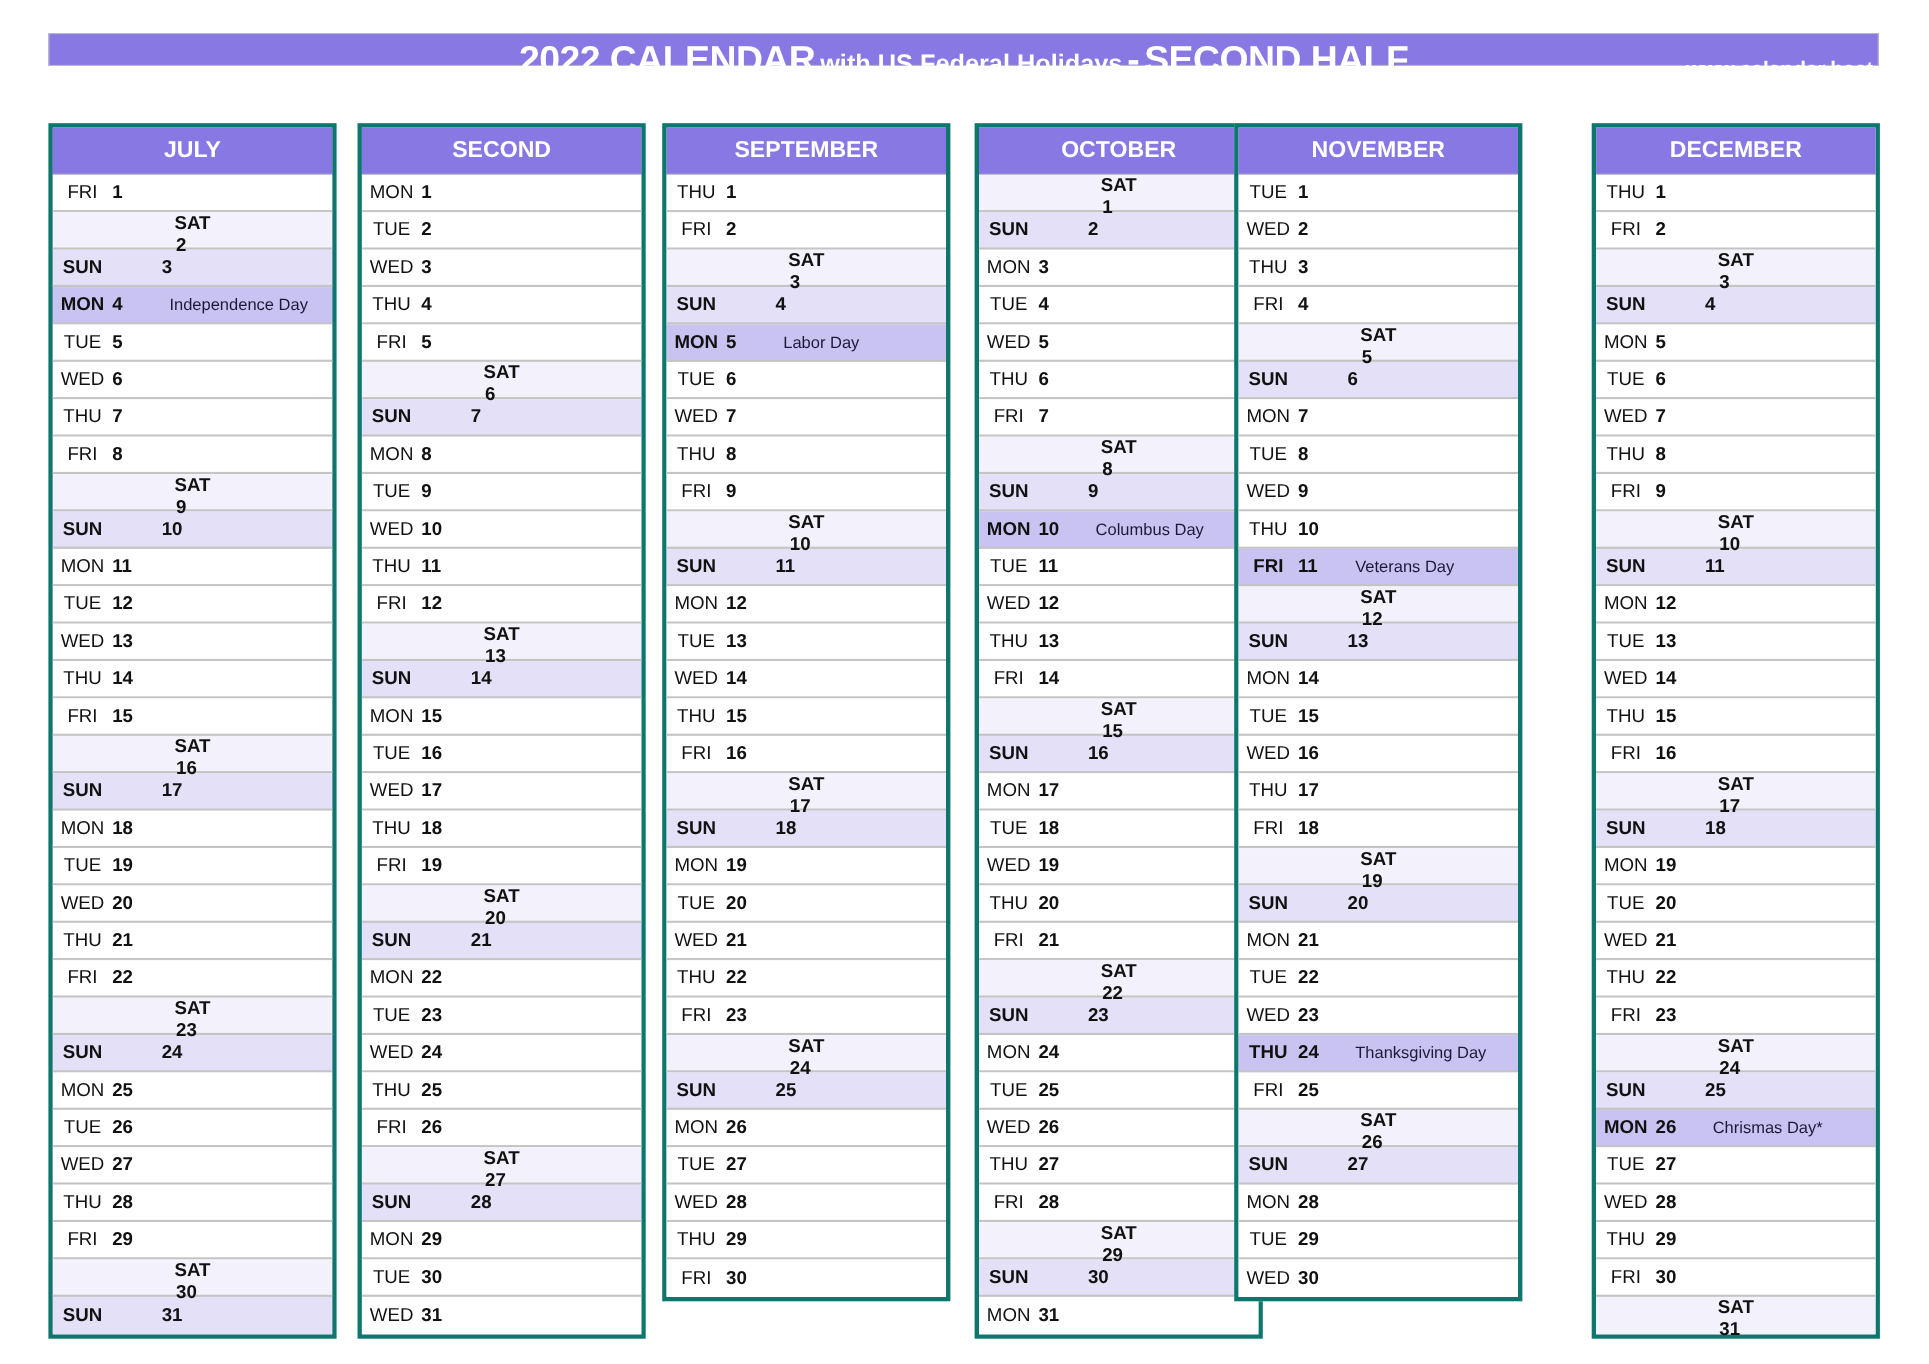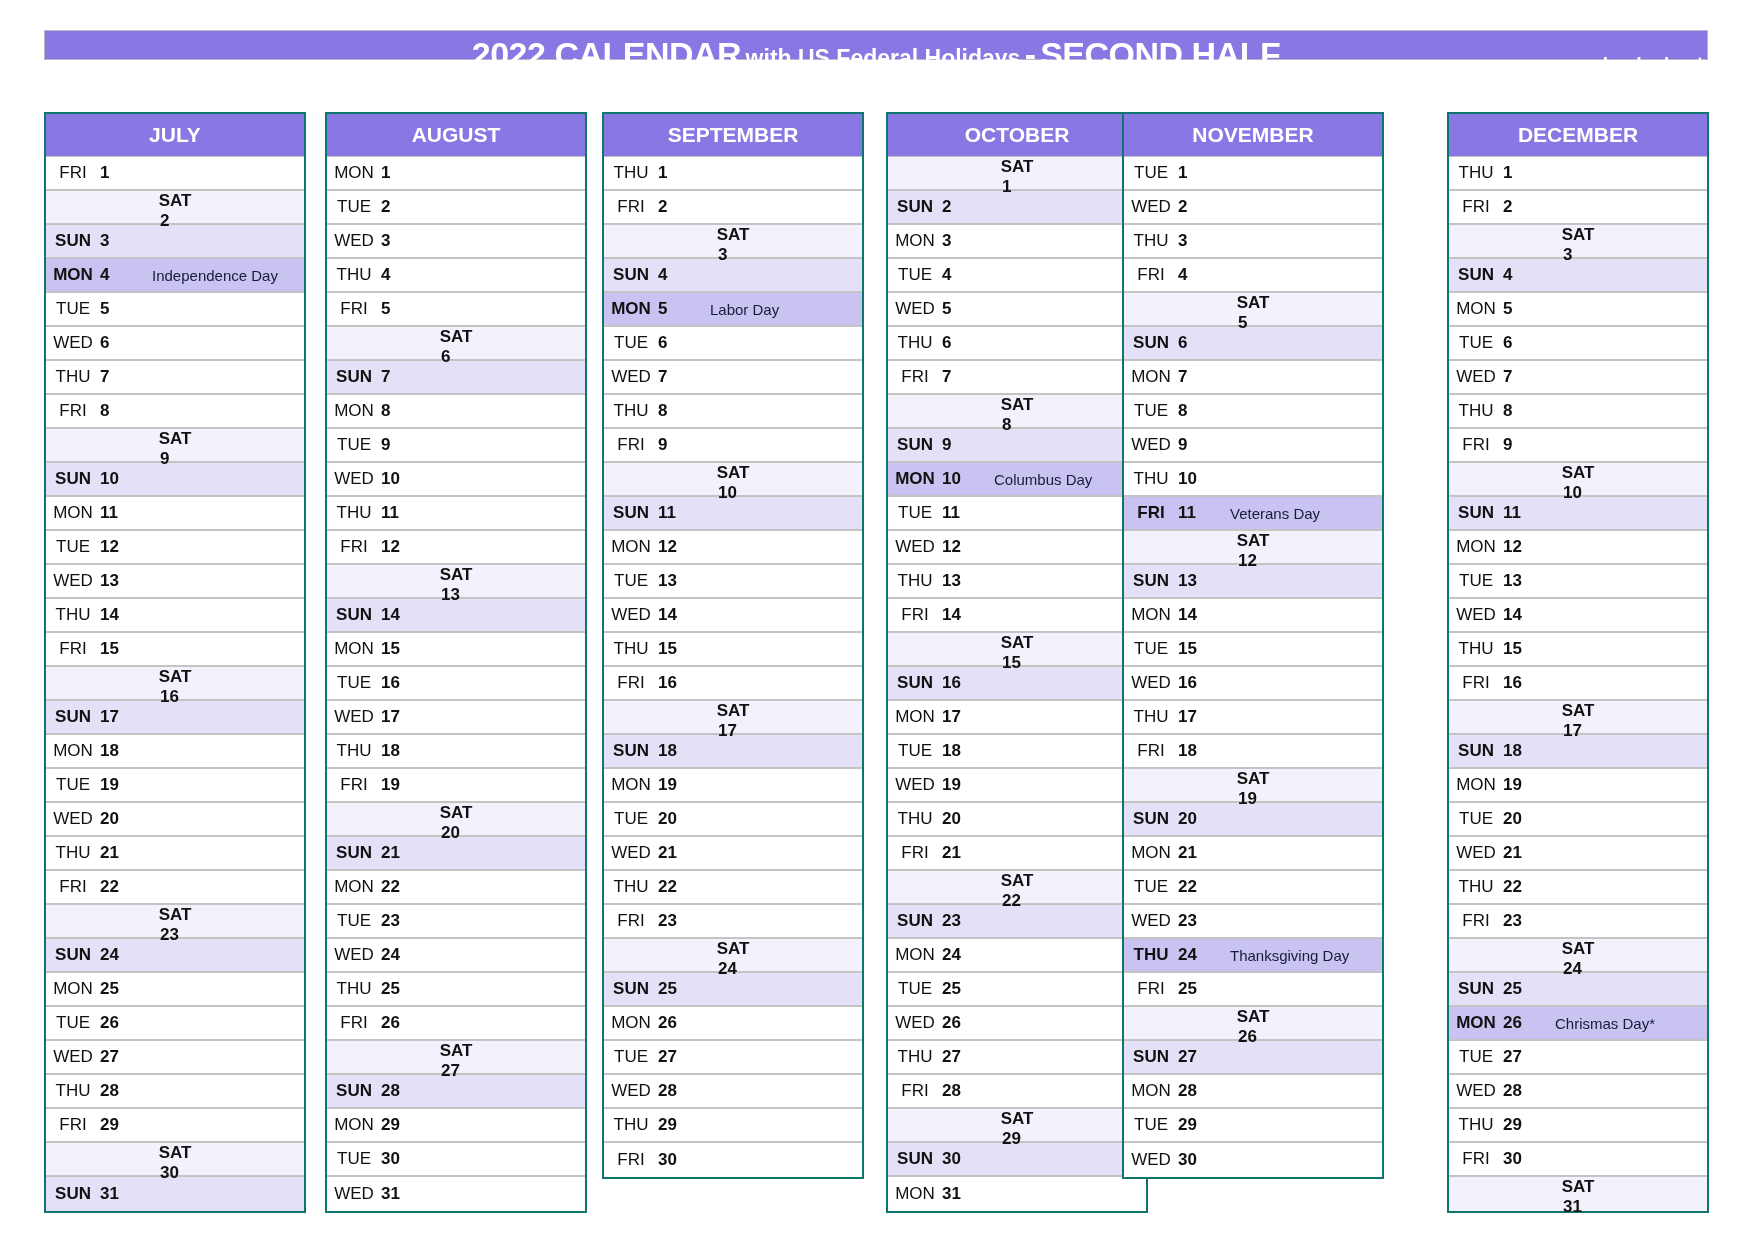--- a/index.html
+++ b/index.html
@@ -2,26 +2,26 @@
 <html><head>
 <meta charset="utf-8">
 <style>
   html,body{margin:0;padding:0;background:#fff;}
   body{width:1754px;height:1240px;position:relative;overflow:hidden;font-family:"Liberation Sans","DejaVu Sans",sans-serif;}
   .banner{position:absolute;left:44px;top:30px;width:1664px;height:30px;background:#8878e3;border:1px solid #b9b6c9;box-sizing:border-box;color:#fff;}
   .banner .title{position:absolute;left:0;right:0;top:4px;text-align:center;white-space:nowrap;font-weight:bold;}
   .banner .big{font-size:34px;letter-spacing:-0.5px;}
   .banner .mid{font-size:23px;}
   .banner .url{position:absolute;right:4px;top:22px;font-size:19px;font-weight:bold;text-decoration:underline;color:#fff;}
-  .month{position:absolute;top:112px;width:262px;border:2px solid #0f766e;box-sizing:border-box;background:#fff;}
+  .month{position:absolute;top:112px;width:262px;border:4px solid #0f766e;box-sizing:border-box;background:#fff;}
   .month .mh{height:42px;background:#8878e3;color:#fff;font-weight:bold;font-size:21px;text-align:center;line-height:42px;border-bottom:1px solid #c0c0c0;}
   .row{height:34px;border-bottom:2px solid #c4c4c4;box-sizing:border-box;display:flex;align-items:center;font-size:17px;color:#111;background:#fff;}
   .row:last-child{border-bottom:none;}
   .row.sat{background:#f3f2fc;flex-direction:column;}
-  .row.sun{background:#e3e0f7;}
+  .row.sun{background:#e3e0f7;gap:45px;}
   .row.hol{background:#c9c3f1;}
   .row .dow{width:54px;text-align:center;flex:none;}
   .row.sat .dow,.row.sun .dow,.row.hol .dow{font-weight:bold;}
   .row .num{width:30px;font-weight:bold;flex:none;}
   .row .hname{font-size:15px;color:#1a1a3a;white-space:nowrap;padding-left:6px;margin-left:16px;}
 </style>
 </head>
 <body>
 
 <div class="banner">
@@ -157,21 +157,21 @@
       <div class="row sat">
         <span class="dow">SAT</span>
         <span class="num">30</span>
       </div>
       <div class="row sun">
         <span class="dow">SUN</span>
         <span class="num">31</span>
       </div>
     </div>
     <div class="month" style="left: 325px;">
-      <div class="mh">AUGUST</div>
+      <div class="mh">SECOND</div>
       <div class="row">
         <span class="dow">MON</span>
         <span class="num">1</span>
       </div>
       <div class="row">
         <span class="dow">TUE</span>
         <span class="num">2</span>
       </div>
       <div class="row">
         <span class="dow">WED</span>

